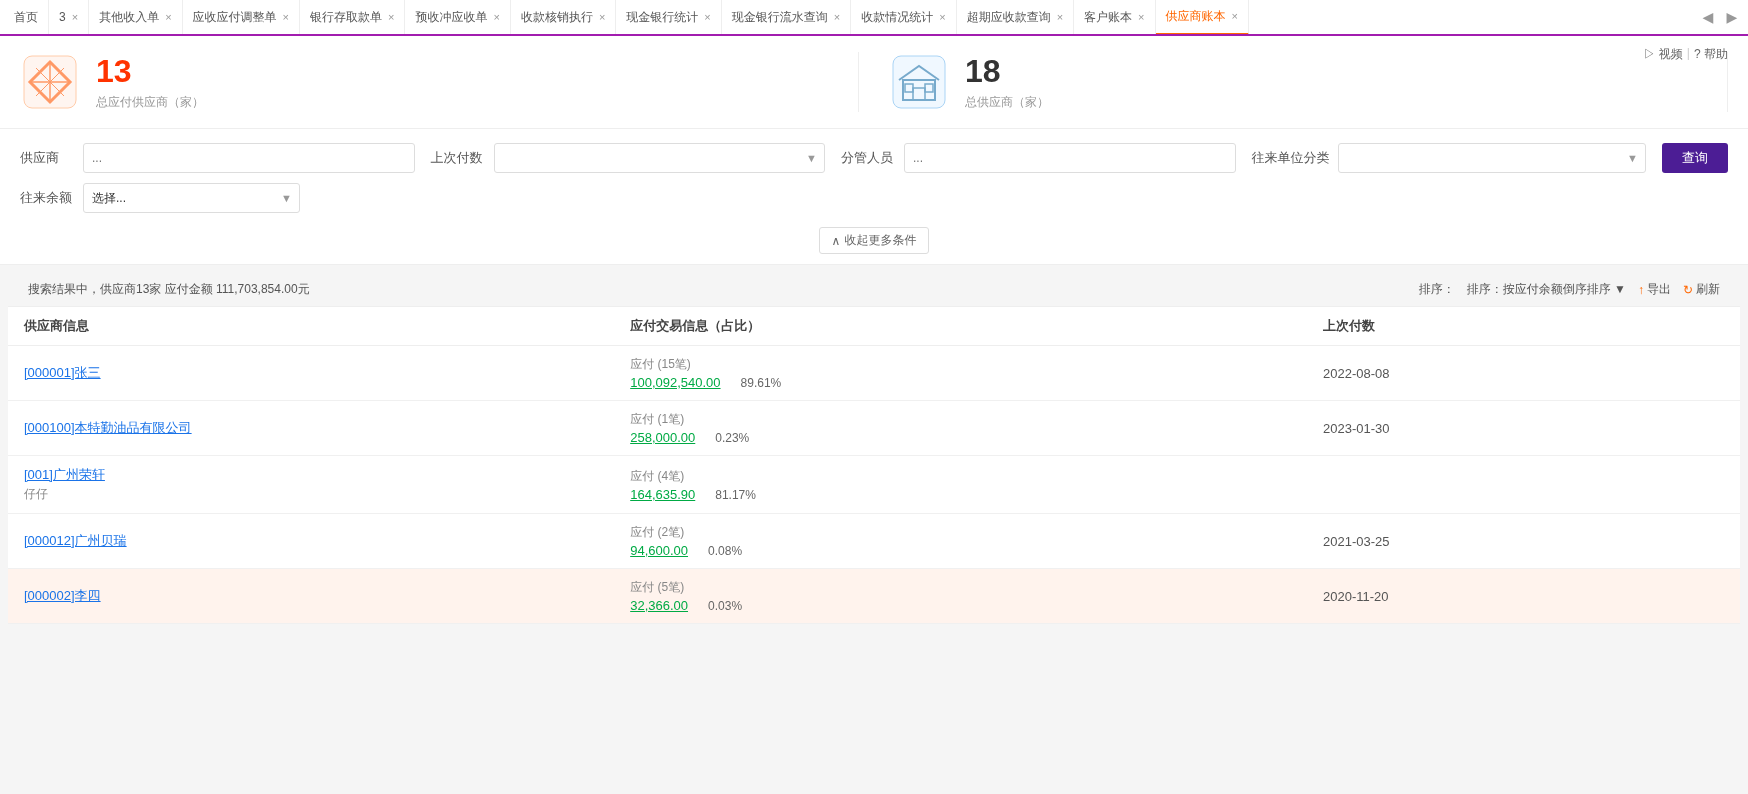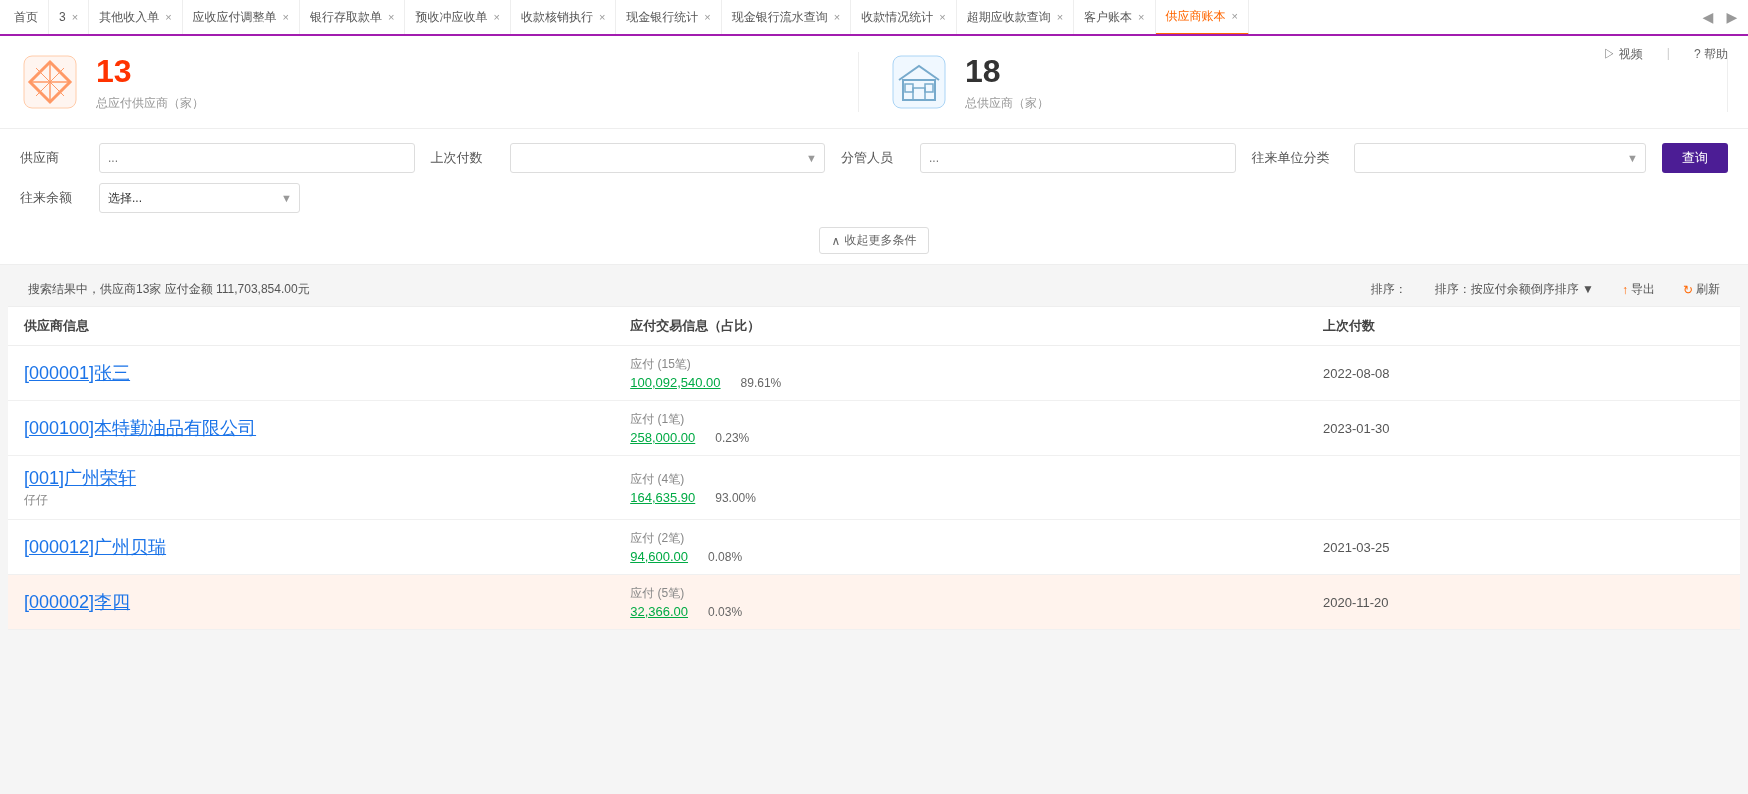--- a/index.html
+++ b/index.html
@@ -45,21 +45,21 @@
     .stats-header {
       display: flex;
       background: #fff;
       padding: 16px 20px;
       align-items: center;
       border-bottom: 1px solid #eee;
       position: relative;
     }
     .stat-card {
       display: flex;
-      align-items: center;
+      align-items: flex-start;
       flex: 1;
       border-right: 1px solid #eee;
       padding: 0 30px;
     }
     .stat-card:first-child { padding-left: 0; }
     .stat-card:last-child { border-right: none; }
     .stat-icon {
       width: 60px;
       height: 60px;
       margin-right: 16px;
@@ -70,42 +70,42 @@
     }
     .stat-icon svg { width: 56px; height: 56px; }
     .stat-info { display: flex; flex-direction: column; }
     .stat-number { font-size: 32px; font-weight: bold; color: #ff3300; line-height: 1.2; }
     .stat-label { font-size: 12px; color: #999; margin-top: 4px; }
     .header-actions {
       position: absolute;
       right: 20px;
       top: 10px;
       display: flex;
-      gap: 24px;
+      gap: 4px;
       font-size: 12px;
       color: #666;
     }
     .header-actions span { cursor: pointer; }
 
     
     .search-area {
       background: #fff;
       padding: 14px 20px 10px;
       border-bottom: 1px solid #eee;
     }
     .search-row {
       display: flex;
       align-items: center;
       gap: 16px;
       margin-bottom: 10px;
     }
     .search-field {
       display: flex;
       align-items: center;
-      gap: 24px;
+      gap: 8px;
       flex: 1;
     }
     .search-field label {
       font-size: 13px;
       color: #555;
       white-space: nowrap;
       min-width: 55px;
     }
     .search-input {
       flex: 1;
@@ -180,21 +180,21 @@
       padding: 8px 20px;
       background: #f5f5f5;
       border-bottom: 1px solid #eee;
       font-size: 12px;
       color: #555;
     }
     .result-bar-left { display: flex; gap: 12px; }
     .result-bar-right {
       display: flex;
       align-items: center;
-      gap: 28px;
+      gap: 12px;
       font-size: 12px;
       color: #555;
     }
     .result-bar-right .btn-small {
       display: flex;
       align-items: center;
       gap: 3px;
       cursor: pointer;
       color: #555;
     }
@@ -218,21 +218,21 @@
       font-size: 13px;
       color: #333;
       border-bottom: 1px solid #f0f0f0;
       vertical-align: middle;
     }
     .data-table tr.highlighted td { background: #fff3ed; }
     .supplier-link {
       color: #1a73e8;
       text-decoration: underline;
       cursor: pointer;
-      font-size: 18px;
+      font-size: 13px;
     }
     .supplier-sub { font-size: 12px; color: #888; margin-top: 2px; }
     .amount-green { color: #00aa44; font-size: 13px; }
     .percent { color: #666; font-size: 12px; margin-left: 20px; }
     .ap-label { font-size: 12px; color: #888; margin-bottom: 2px; }
     .date-val { font-size: 13px; color: #555; }
   </style>
 </head>
 <body>
 
@@ -412,21 +412,21 @@
           <td style="padding-top: 10px; padding-bottom: 10px;">
             <div class="ap-label">应付 (1笔)</div>
             <div><span class="amount-green" style="text-decoration: underline; cursor: pointer;">258,000.00</span><span class="percent">0.23%</span></div>
           </td>
           <td style="padding-top: 10px; padding-bottom: 10px;"><span class="date-val">2023-01-30</span></td>
         </tr>
         <tr>
           <td style="padding-top: 10px; padding-bottom: 10px;"><span class="supplier-link">[001]广州荣轩</span><div class="supplier-sub">仔仔</div></td>
           <td style="padding-top: 10px; padding-bottom: 10px;">
             <div class="ap-label">应付 (4笔)</div>
-            <div><span class="amount-green" style="text-decoration: underline; cursor: pointer;">164,635.90</span><span class="percent">93.00%</span></div>
+            <div><span class="amount-green" style="text-decoration: underline; cursor: pointer;">164,635.90</span><span class="percent">81.17%</span></div>
           </td>
           <td style="padding-top: 10px; padding-bottom: 10px;"></td>
         </tr>
         <tr>
           <td style="padding-top: 10px; padding-bottom: 10px;"><span class="supplier-link">[000012]广州贝瑞</span></td>
           <td style="padding-top: 10px; padding-bottom: 10px;">
             <div class="ap-label">应付 (2笔)</div>
             <div><span class="amount-green" style="text-decoration: underline; cursor: pointer;">94,600.00</span><span class="percent">0.08%</span></div>
           </td>
           <td style="padding-top: 10px; padding-bottom: 10px;"><span class="date-val">2021-03-25</span></td>

